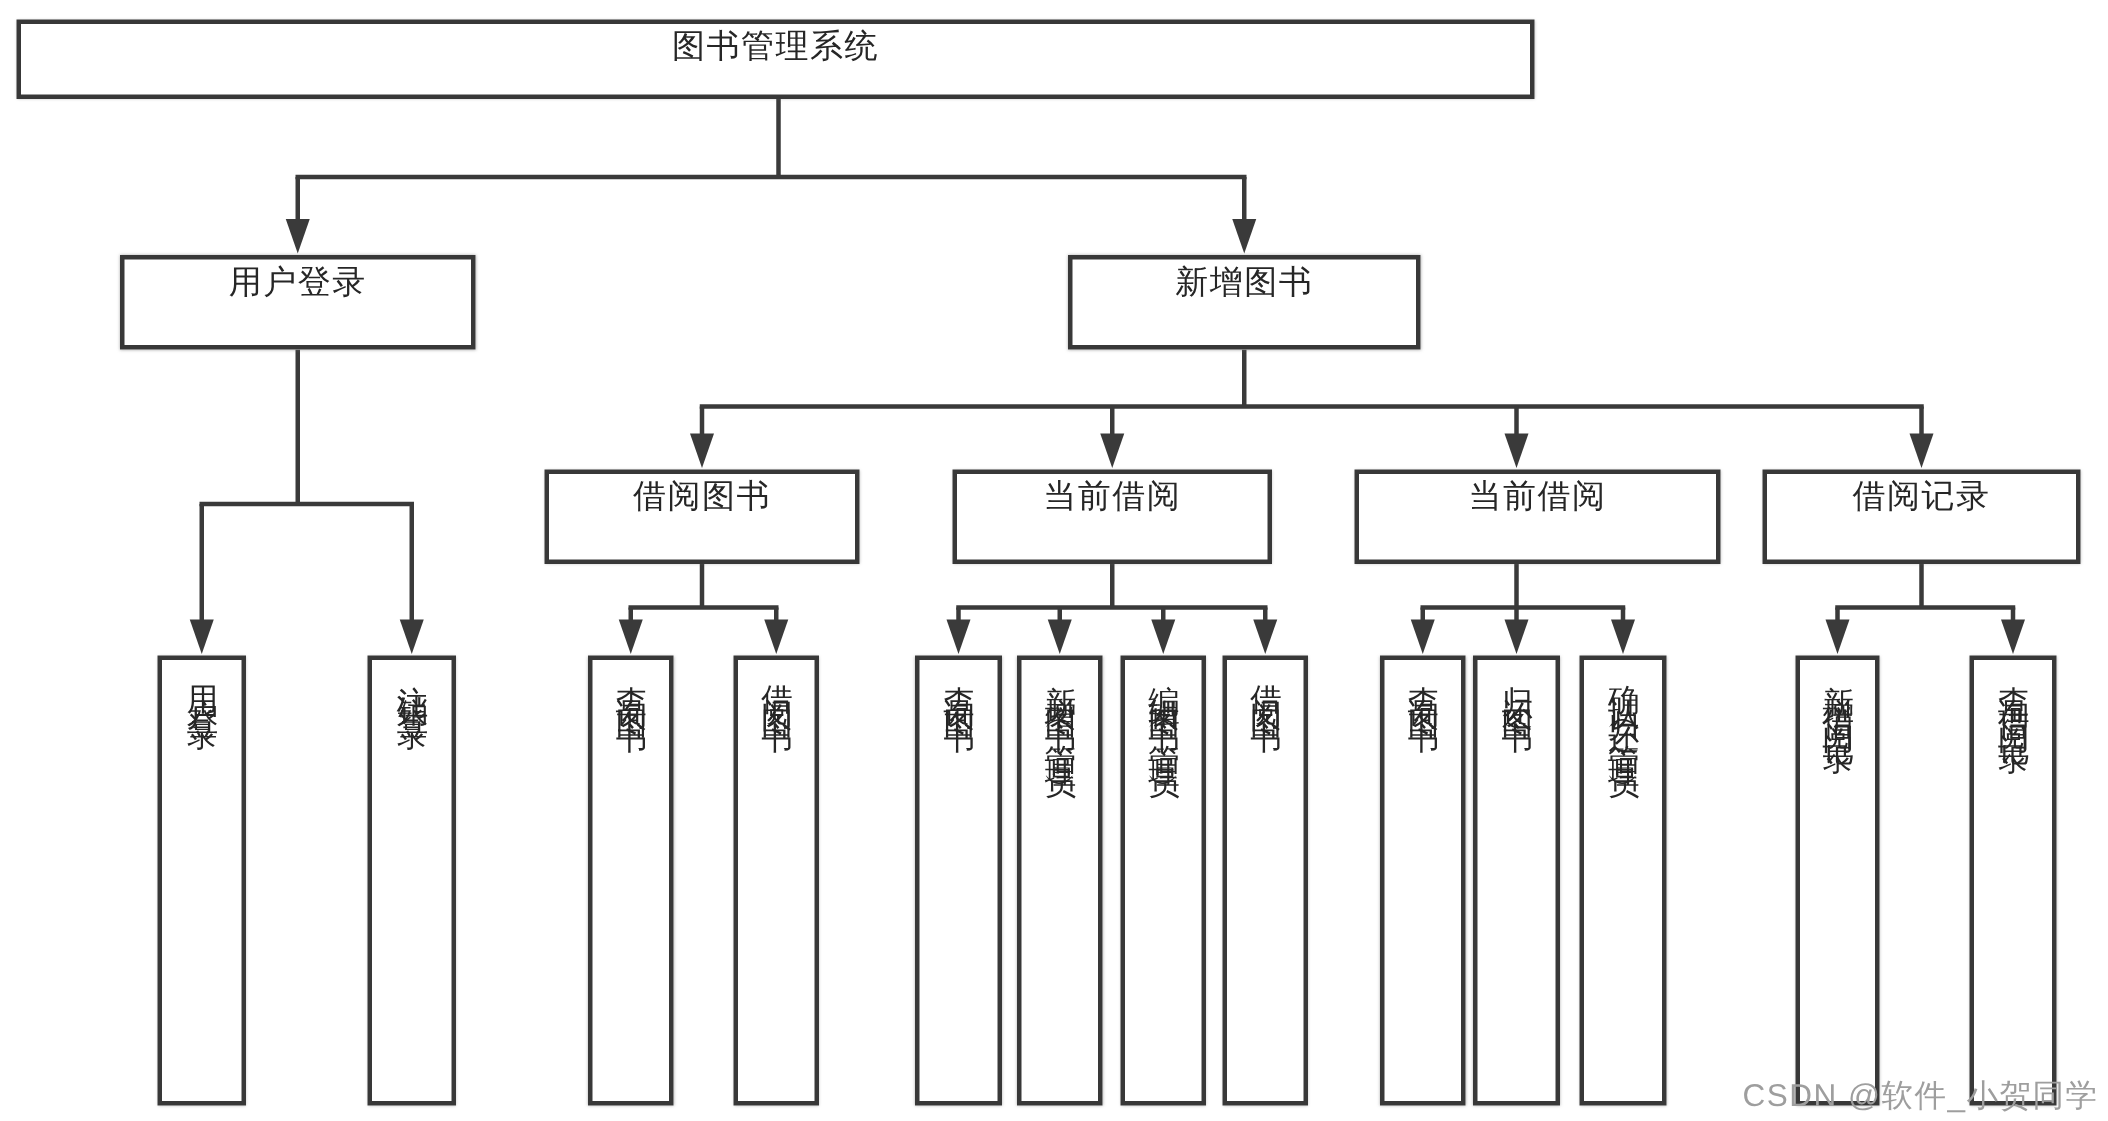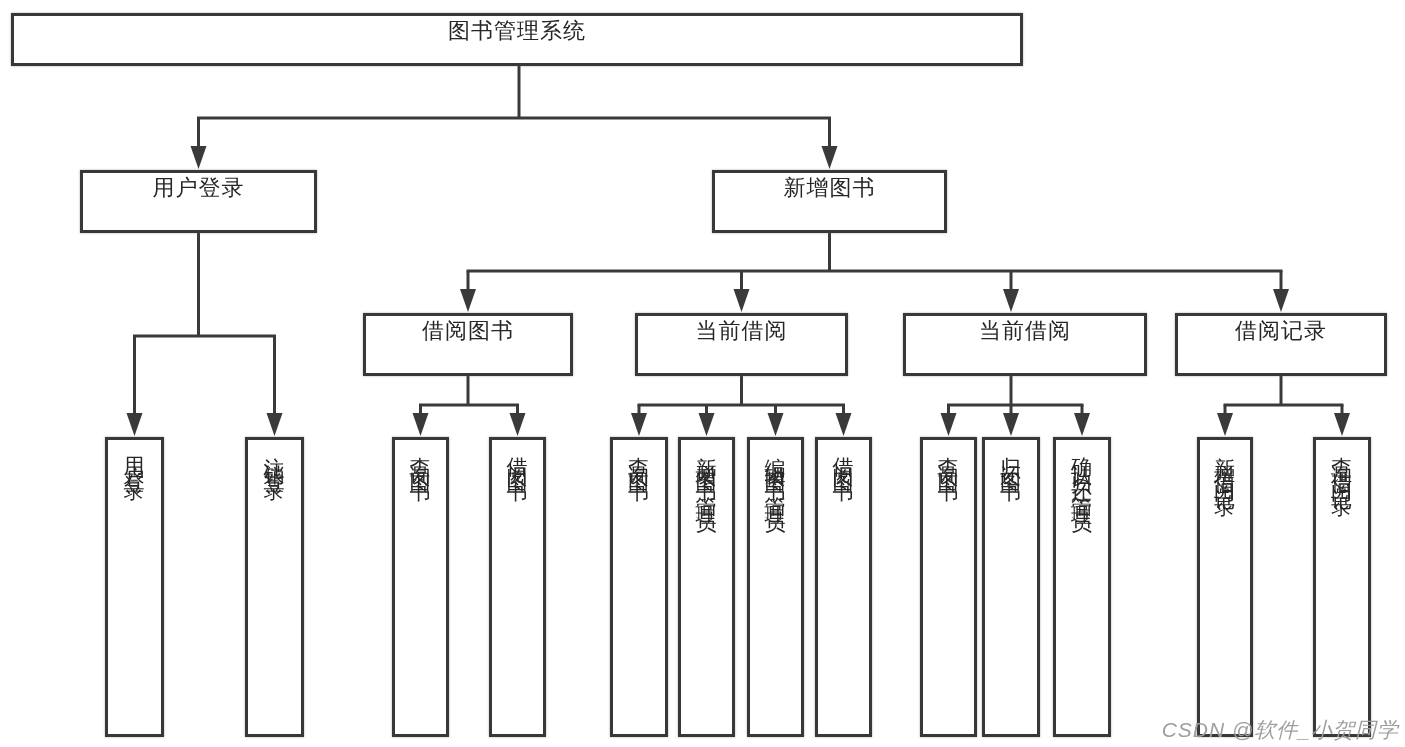--- a/index.html
+++ b/index.html
@@ -40,21 +40,21 @@
   .lf5{left:678px;width:57px;}
   .lf6{left:747px;width:57px;}
   .lf7{left:815px;width:57px;}
   .lf8{left:920px;width:57px;}
   .lf9{left:982px;width:58px;}
   .lf10{left:1053px;width:58px;}
   .lf11{left:1197px;width:56px;}
   .lf12{left:1313px;width:58px;}
   .watermark{
     position:absolute;right:6px;bottom:3px;z-index:2;
-    font-size:21px;color:#9e9e9e;letter-spacing:1px;white-space:nowrap;font-style:italic;
+    font-size:21px;color:#9e9e9e;letter-spacing:1px;white-space:nowrap;
   }
 </style>
 </head>
 <body>
 
 <div id="canvas">
 
   <svg class="connectors" width="1405" height="747" viewBox="0 0 1405 747">
     <g stroke="#3a3a3a" stroke-width="3" fill="none">
 

